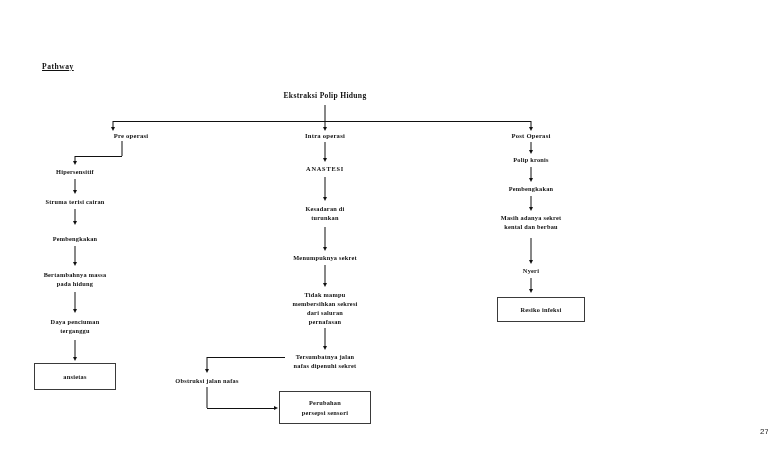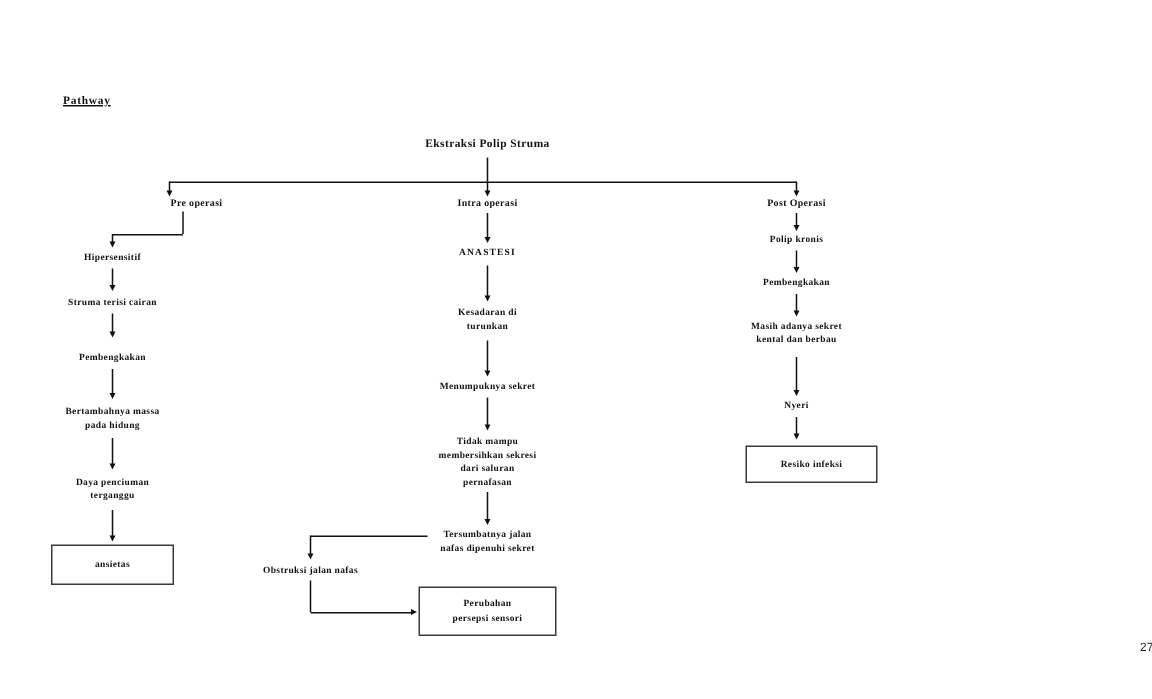--- a/index.html
+++ b/index.html
@@ -105,21 +105,21 @@
 </style>
 </head>
 <body>
 
 <div id="page">
 
   <div class="pathway-label" style="left:42px; top:62px;text-decoration:underline;">Pathway</div>
 
   <div class="page-number" style="left:760px; top:427px;">27</div>
 
-  <div class="node title" style="left:325px; top:90px;">Ekstraksi Polip Struma</div>
+  <div class="node title" style="left:325px; top:90px;">Ekstraksi Polip Hidung</div>
 
   <div class="vline" style="left:325px; top:105px; height:16px;"></div>
 
   <div class="hline" style="left:113px; top:121px; width:418px;"></div>
 
   <div class="vline" style="left:113px; top:121px; height:7px;"></div>
   <div class="arrow-down" style="left:113px; top:127px;"></div>
 
   <div class="vline" style="left:325px; top:121px; height:7px;"></div>
   <div class="arrow-down" style="left:325px; top:127px;"></div>

